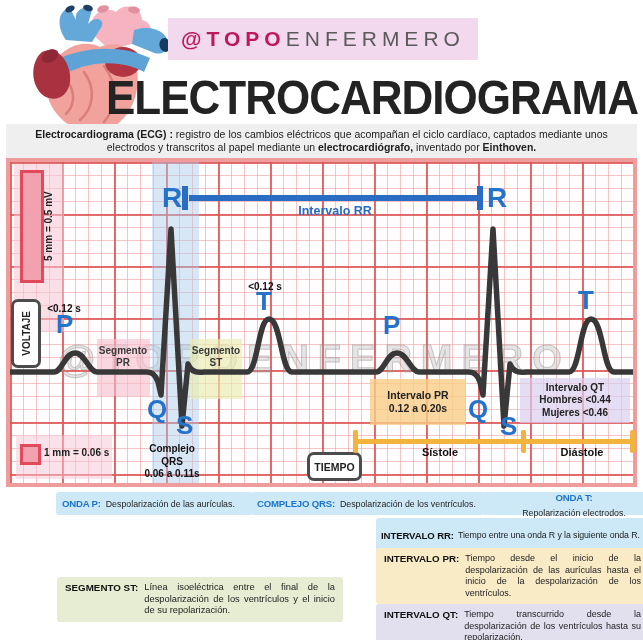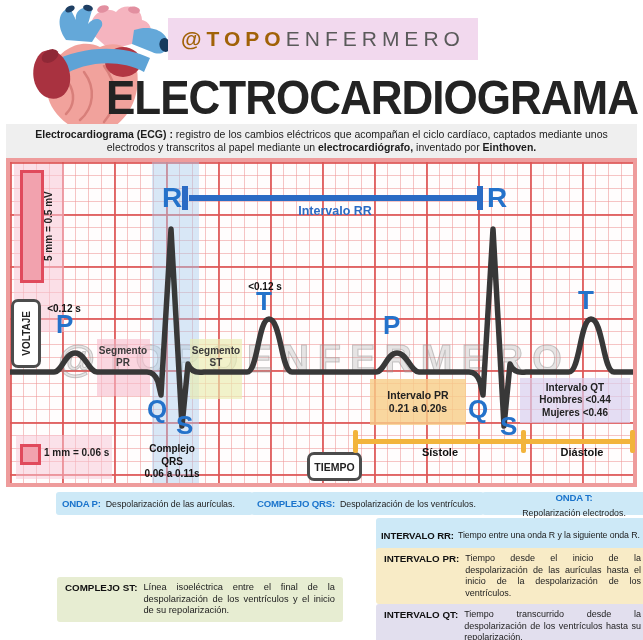--- a/index.html
+++ b/index.html
@@ -4,21 +4,21 @@
 <style>
   html,body{margin:0;padding:0;background:#fff;}
   .stage{position:relative;width:643px;height:640px;background:#ffffff;overflow:hidden;
          font-family:"Liberation Sans",sans-serif;color:#1c1c1c;}
   .abs{position:absolute;}
 
   
   .heart-svg{position:absolute;left:26px;top:0px;width:152px;height:140px;}
   .badge{position:absolute;left:168px;top:18px;width:310px;height:42px;background:#f2d9ee;
          display:flex;align-items:center;justify-content:center;white-space:nowrap;}
-  .badge .b1{font-weight:bold;color:#a16207;letter-spacing:5px;font-size:21px;}
+  .badge .b1{font-weight:bold;color:#be185d;letter-spacing:5px;font-size:21px;}
   .badge .b2{font-weight:normal;color:#5a5a5a;letter-spacing:5px;font-size:21px;}
   .title{position:absolute;left:106px;top:70px;width:530px;text-align:center;
          font-size:44px;font-weight:bold;letter-spacing:-1px;color:#232323;
          transform:scaleY(1.1);transform-origin:center top;white-space:nowrap;}
   .desc-bar{position:absolute;left:6px;top:124px;width:631px;height:34px;background:#efefef;
             display:flex;align-items:center;justify-content:center;}
   .desc-text{width:604px;text-align:center;font-size:10.5px;line-height:13px;color:#1c1c1c;}
   .desc-text b{font-weight:bold;}
 
   
@@ -139,21 +139,21 @@
       <span style="display:block">Segmento</span>
       <span style="display:block">PR</span>
     </div>
     <div class="seg-label" style="left:173px;top:183px;width:66px;">
       <span style="display:block">Segmento</span>
       <span style="display:block">ST</span>
     </div>
 
     <div class="int-box int-pr">
       <span>Intervalo PR</span>
-      <span>0.21 a 0.20s</span>
+      <span>0.12 a 0.20s</span>
     </div>
     <div class="int-box int-qt">
       <span>Intervalo QT</span>
       <span>Hombres &lt;0.44</span>
       <span>Mujeres &lt;0.46</span>
     </div>
 
     <svg class="trace" width="623" height="321" viewBox="0 0 623 321">
       <path d="M 0 210 L 44 210 C 52 210 55 191 65 191 C 75 191 79 210 87 210 L 137 210 C 143 210 146 214 148 220 L 151 233 L 161 67 L 172 264 L 178 202 C 181 210 188 211 194 210 L 237 210 C 248 210 248 157 259 157 C 271 157 271 210 282 210 L 366 210 C 374 210 377 191 387 191 C 397 191 401 210 409 210 L 459 210 C 465 210 468 214 470 220 L 473 233 L 483 67 L 494 264 L 500 202 C 503 210 510 211 516 210 L 559 210 C 570 210 570 157 581 157 C 593 157 593 210 604 210 L 623 210" fill="none" stroke="#383838" stroke-width="5.5" stroke-linecap="round" stroke-linejoin="round"></path>
     </svg>
@@ -205,21 +205,21 @@
   <div class="def row1" style="left:227px;top:492px;width:221px;">
     <span class="lbl">COMPLEJO QRS:</span>
     <span>Despolarización de los ventrículos.</span>
   </div>
   <div class="def row1" style="left:458px;top:492px;width:172px;flex-direction:column;">
     <span class="lbl">ONDA T:</span>
     <span>Repolarización electrodos.</span>
   </div>
 
   <div class="def dual" style="left:33px;top:577px;width:270px;background:#e7edd2;">
-    <span class="lbl">COMPLEJO ST:</span>
+    <span class="lbl">SEGMENTO ST:</span>
     <span class="txt">Línea isoeléctrica entre el final de la despolarización de los ventrículos y el inicio de su repolarización.</span>
   </div>
 
   <div class="def oneline" style="left:352px;top:518px;width:261px;background:#cde9f7;">
     <span class="lbl">INTERVALO RR:</span>
     <span>Tiempo entre una onda R y la siguiente onda R.</span>
   </div>
   <div class="def dual" style="left:352px;top:548px;width:257px;background:#f8ebc6;font-size:9px;">
     <span class="lbl">INTERVALO PR:</span>
     <span class="txt">Tiempo desde el inicio de la despolarización de las aurículas hasta el inicio de la despolarización de los ventrículos.</span>

